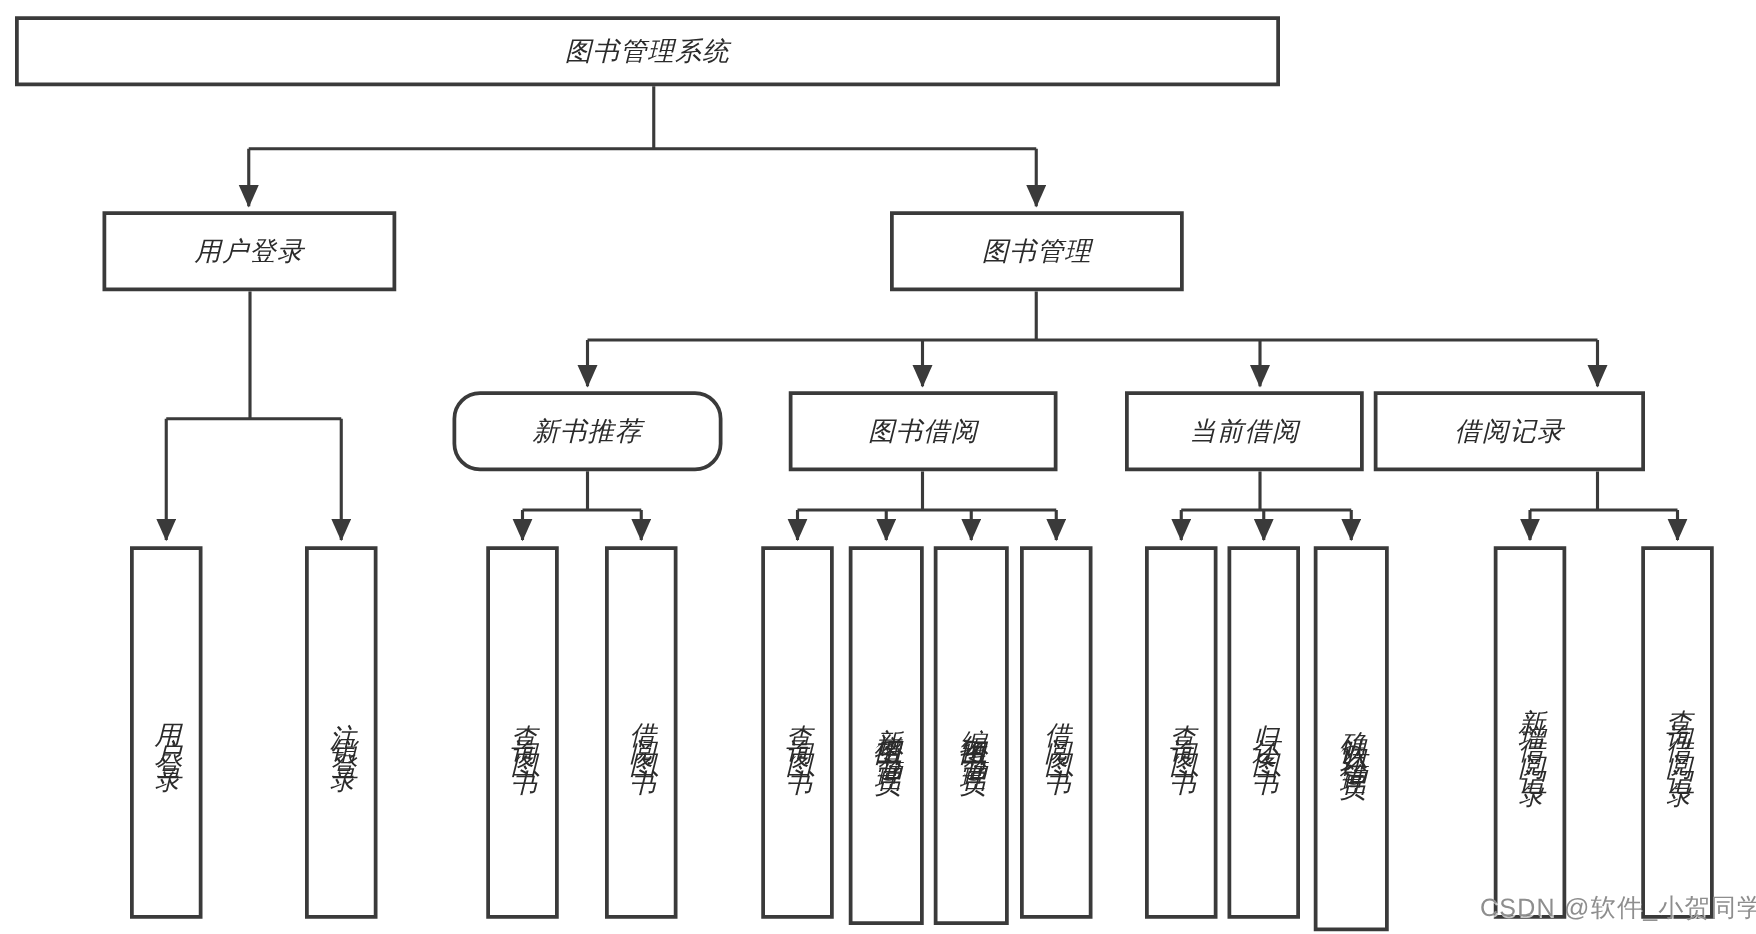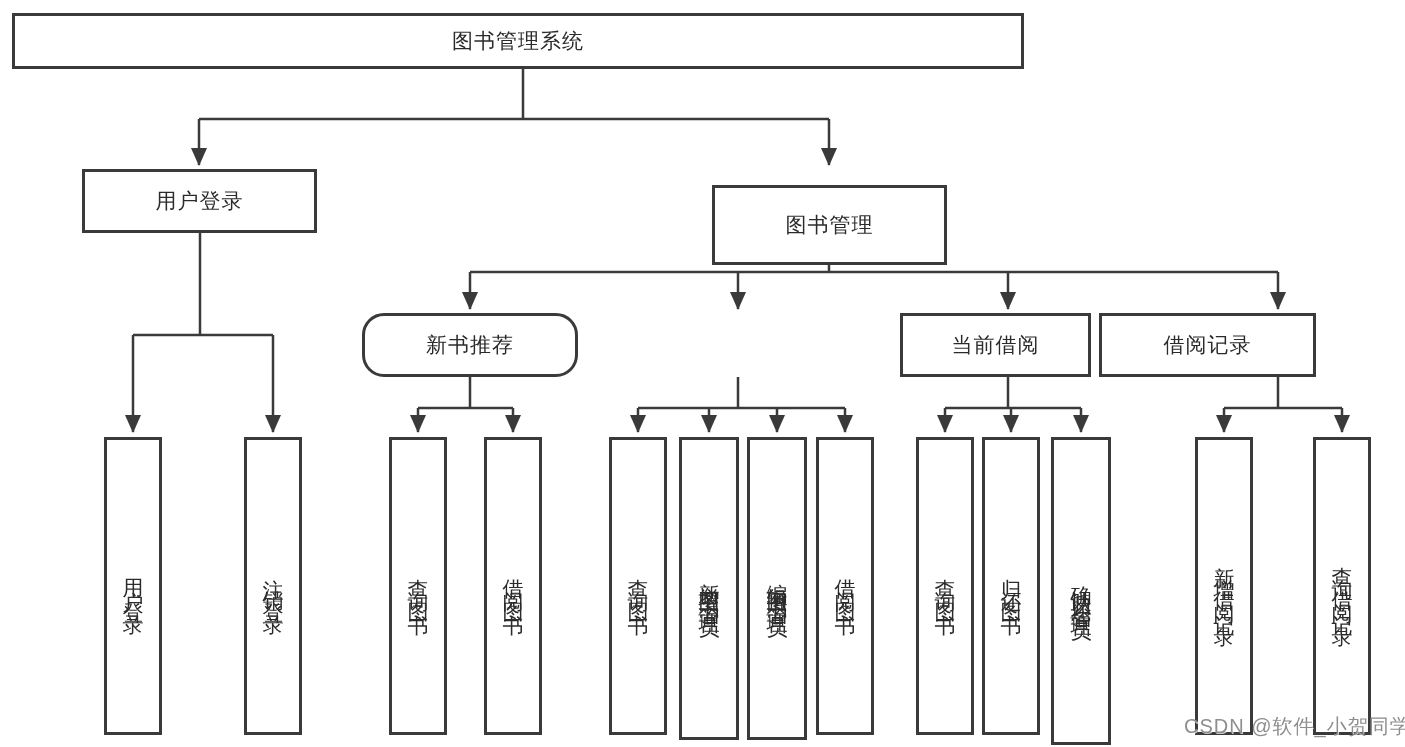--- a/index.html
+++ b/index.html
@@ -27,20 +27,21 @@
     border: 3px solid #3a3a3a;
     background: #ffffff;
     color: #2b2b2b;
     display: flex;
     align-items: center;
     justify-content: center;
     font-size: 21px;
     letter-spacing: 1px;
     z-index: 2;
     white-space: nowrap;
+    font-style: italic;
   }
   .leaf {
     writing-mode: vertical-rl;
     text-orientation: mixed;
     letter-spacing: 12px;
     white-space: normal;
   }
   .leaf.tight {
     letter-spacing: 5px;
   }
@@ -100,23 +101,24 @@
 
       <path d="M1278 377 V408 M1224 408 H1342"></path>
       <path d="M1224 408 V432" marker-end="url(#ah)"></path>
       <path d="M1342 408 V432" marker-end="url(#ah)"></path>
     </g>
   </svg>
 
   <div class="box" style="left:12px; top:13px; width:1012px; height:56px;">图书管理系统</div>
 
   <div class="box" style="left:82px; top:169px; width:235px; height:64px;">用户登录</div>
-  <div class="box" style="left:712px; top:185px; width:235px; height:80px;">图书管理</div>
+  <div class="box" style="left:712px; top:169px; width:235px; height:64px;">图书管理</div>
 
   <div class="box" style="left:362px; top:313px; width:216px; height:64px;border-radius:22px;">新书推荐</div>
+  <div class="box" style="left:631px; top:313px; width:215px; height:64px;">图书借阅</div>
   <div class="box" style="left:900px; top:313px; width:191px; height:64px;">当前借阅</div>
   <div class="box" style="left:1099px; top:313px; width:217px; height:64px;">借阅记录</div>
 
   <div class="box leaf" style="left:104px; top:437px; width:58px; height:298px;">用户登录</div>
   <div class="box leaf" style="left:244px; top:437px; width:58px; height:298px;">注销登录</div>
 
   <div class="box leaf" style="left:389px; top:437px; width:58px; height:298px;">查询图书</div>
   <div class="box leaf" style="left:484px; top:437px; width:58px; height:298px;">借阅图书</div>
 
   <div class="box leaf" style="left:609px; top:437px; width:58px; height:298px;">查询图书</div>

